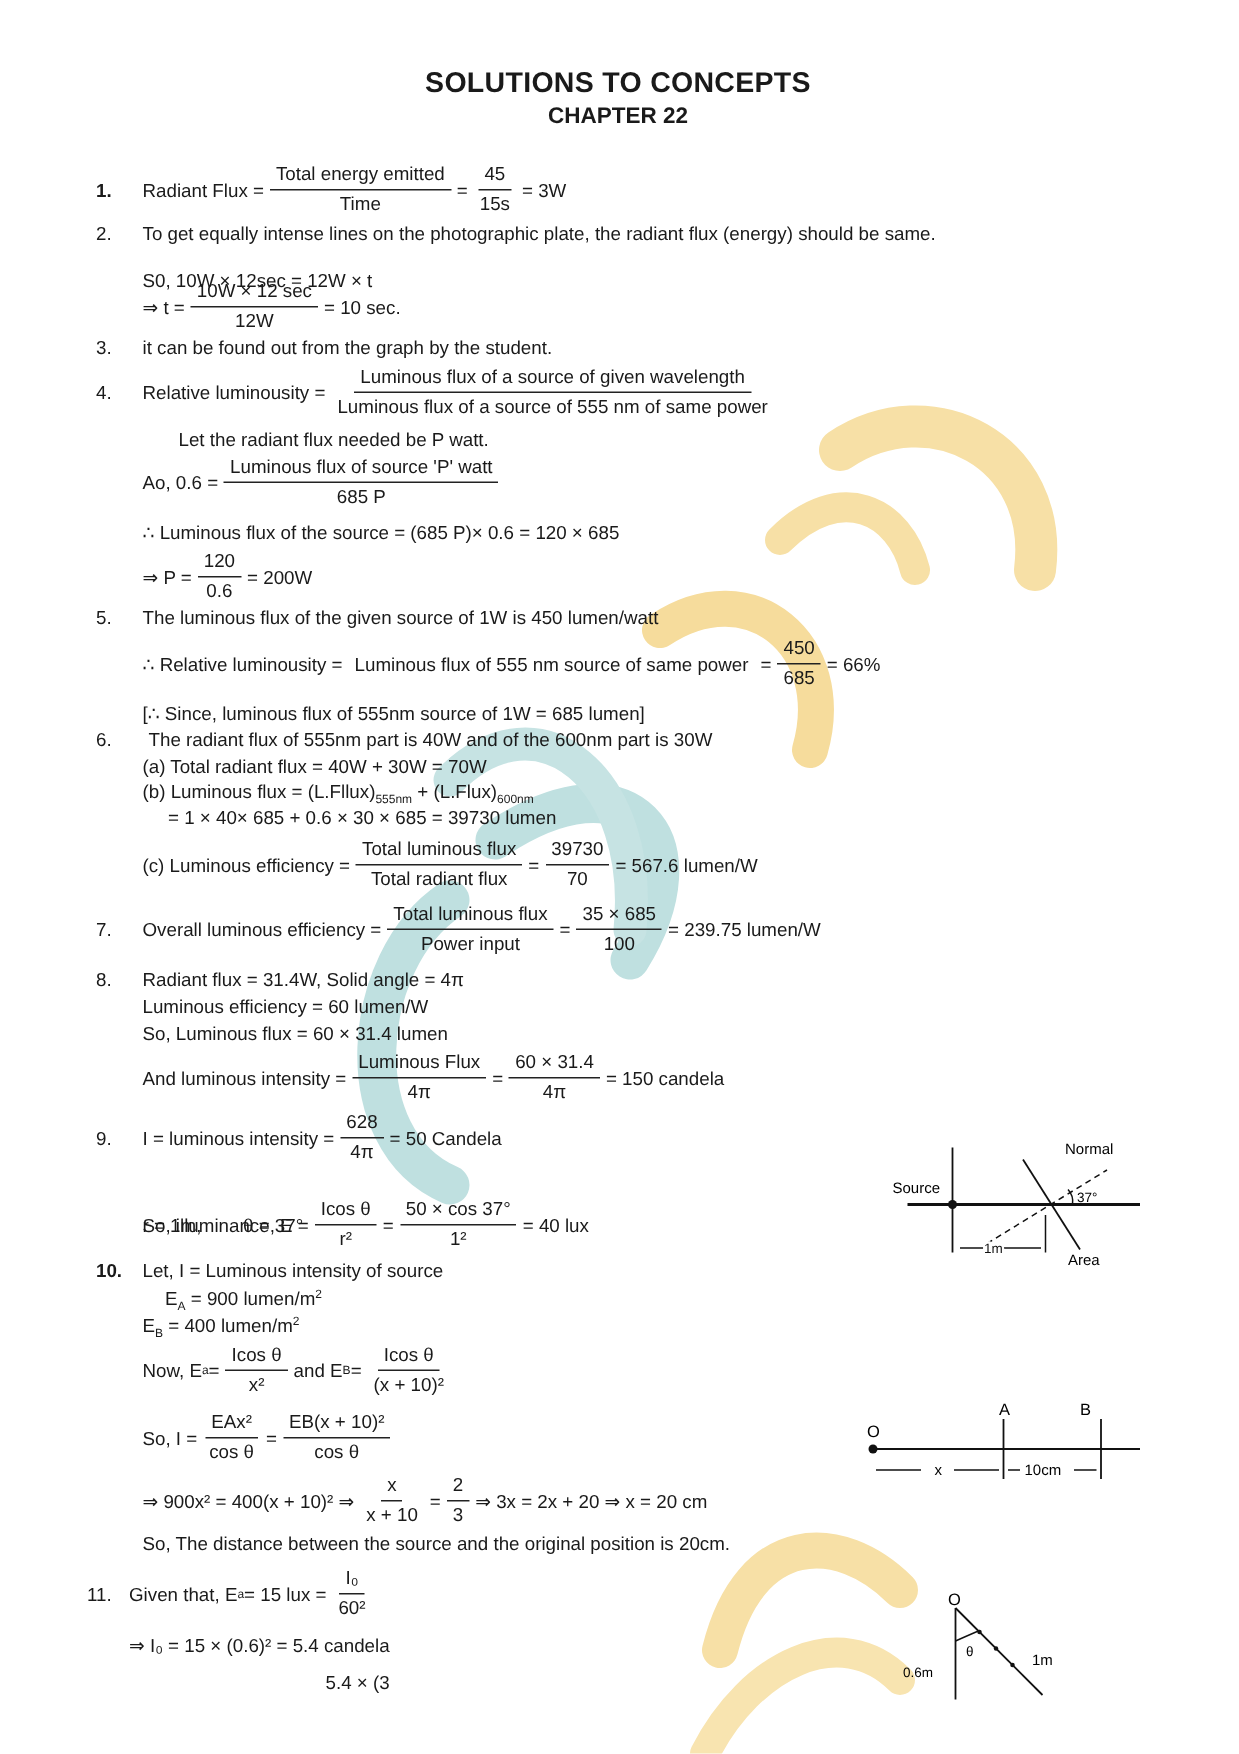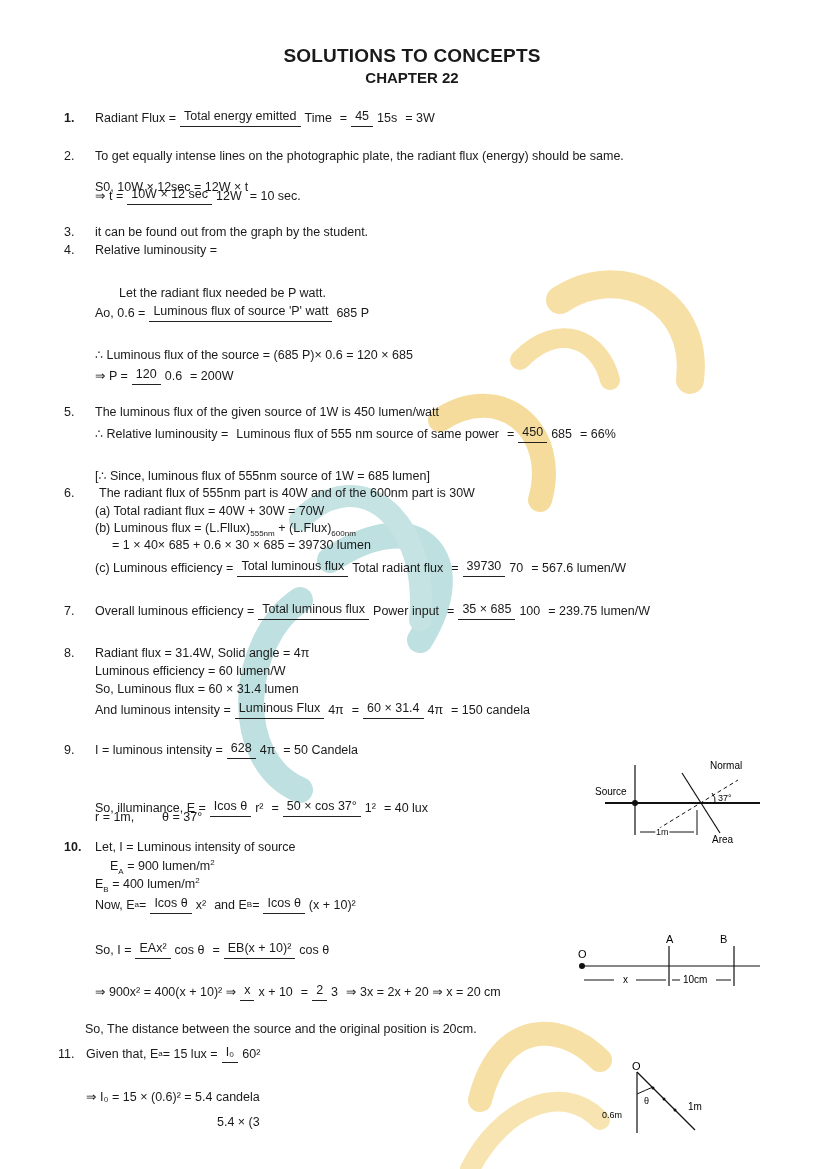--- a/index.html
+++ b/index.html
@@ -2,21 +2,21 @@
 <html><head>
 <meta charset="utf-8">
 <style>
   html,body{margin:0;padding:0;background:#ffffff;}
   body{width:826px;height:1169px;position:relative;overflow:hidden;font-family:"Liberation Sans",sans-serif;color:#1a1a1a;font-size:12.5px;}
   .wm{position:absolute;pointer-events:none;}
   .abs{position:absolute;white-space:nowrap;}
   .title{position:absolute;left:0;width:824px;text-align:center;font-weight:bold;}
   .t1{top:45px;font-size:19px;letter-spacing:0.2px;}
   .t2{top:69px;font-size:15px;}
-  .frac{display:inline-flex;flex-direction:row;align-items:center;vertical-align:middle;margin:0 4px;}
+  .frac{display:inline-flex;flex-direction:column;align-items:center;vertical-align:middle;margin:0 4px;}
   .frac .n{border-bottom:1px solid #222;padding:0 4px 1px;line-height:17px;}
   .frac .d{padding:1px 4px 0;line-height:17px;}
   .row{position:absolute;white-space:nowrap;display:flex;align-items:center;}
   sub,sup{font-size:8px;}
   svg text{font-family:"Liberation Sans",sans-serif;}
 </style>
 </head>
 <body>
 
 <svg class="wm" style="left:0;top:0;" width="826" height="1169">
@@ -61,20 +61,24 @@
     </span>
   <span>= 10 sec.</span>
 </div>
 
 <div class="abs" style="left:64px;top:225px;">3.</div>
 <div class="abs" style="left:95px;top:225px;">it can be found out from the graph by the student.</div>
 
 <div class="row" style="left:64px;top:243px;">
   <span style="width:31px;">4.</span>
   <span>Relative luminousity =</span>
+  <span class="frac">
+      <span class="n">Luminous flux of a source of given wavelength</span>
+      <span class="d">Luminous flux of a source of 555 nm of same power</span>
+    </span>
 </div>
 <div class="abs" style="left:95px;top:286px;margin-left:24px;">Let the radiant flux needed be P watt.</div>
 <div class="row" style="left:95px;top:303px;">
   <span>Ao, 0.6 =</span>
   <span class="frac">
       <span class="n">Luminous flux of source 'P' watt</span>
       <span class="d">685 P</span>
     </span>
 </div>
 <div class="abs" style="left:95px;top:347px;">∴ Luminous flux of the source = (685 P)× 0.6 = 120 × 685</div>
@@ -239,21 +243,21 @@
       <span class="n">x</span>
       <span class="d">x + 10</span>
     </span>
   <span>=</span>
   <span class="frac">
       <span class="n">2</span>
       <span class="d">3</span>
     </span>
   <span>⇒ 3x = 2x + 20 ⇒ x = 20 cm</span>
 </div>
-<div class="abs" style="left:85px;top:1022px;text-align:center;">So, The distance between the source and the original position is 20cm.</div>
+<div class="abs" style="left:95px;top:1022px;text-align:center;">So, The distance between the source and the original position is 20cm.</div>
 
 <svg class="abs" style="left:570px;top:928px;" width="200" height="62">
   <circle cx="12" cy="38" r="3" fill="#111"></circle>
   <line x1="12" y1="38" x2="190" y2="38" stroke="#111" stroke-width="1.2"></line>
   <line x1="99" y1="18" x2="99" y2="58" stroke="#111" stroke-width="1.2"></line>
   <line x1="164" y1="18" x2="164" y2="58" stroke="#111" stroke-width="1.2"></line>
   <line x1="14" y1="52" x2="44" y2="52" stroke="#111" stroke-width="1"></line>
   <line x1="66" y1="52" x2="96" y2="52" stroke="#111" stroke-width="1"></line>
   <line x1="102" y1="52" x2="110" y2="52" stroke="#111" stroke-width="1"></line>
   <line x1="146" y1="52" x2="161" y2="52" stroke="#111" stroke-width="1"></line>

